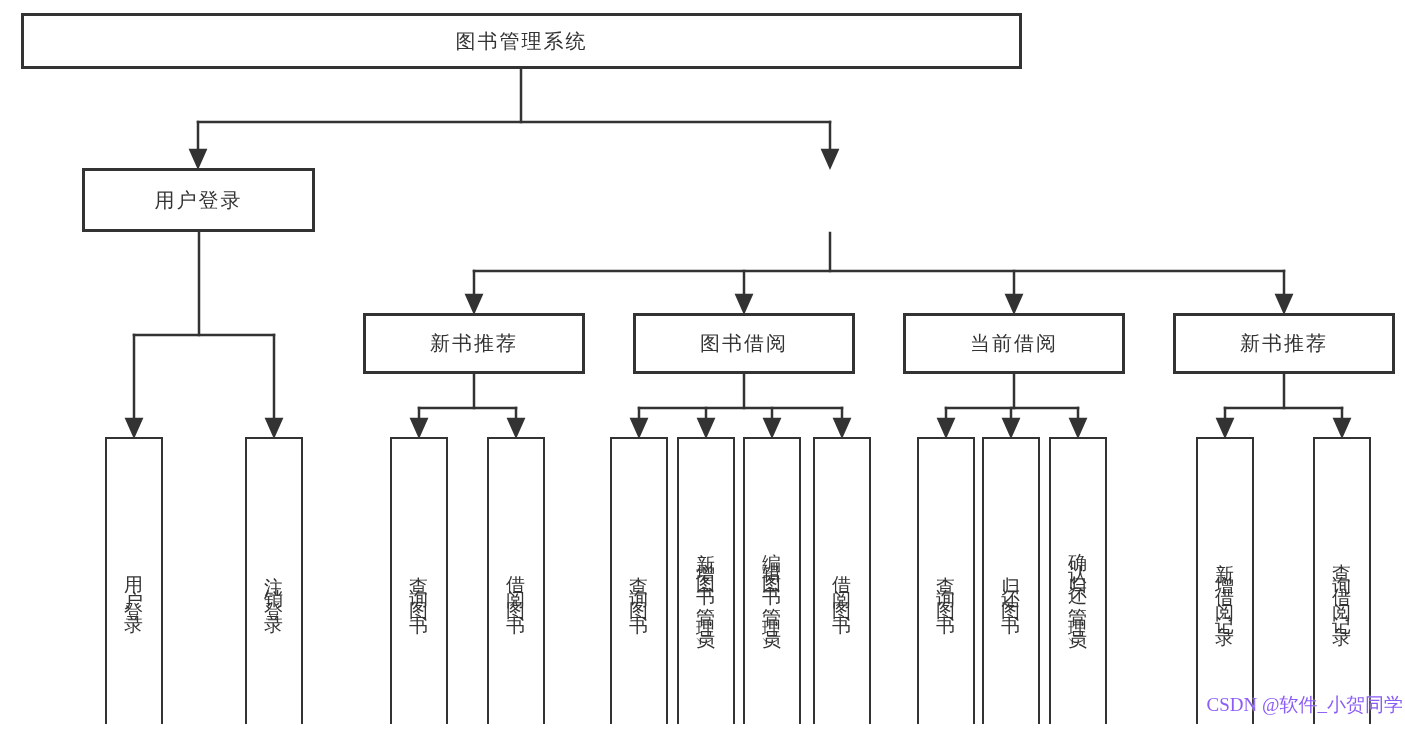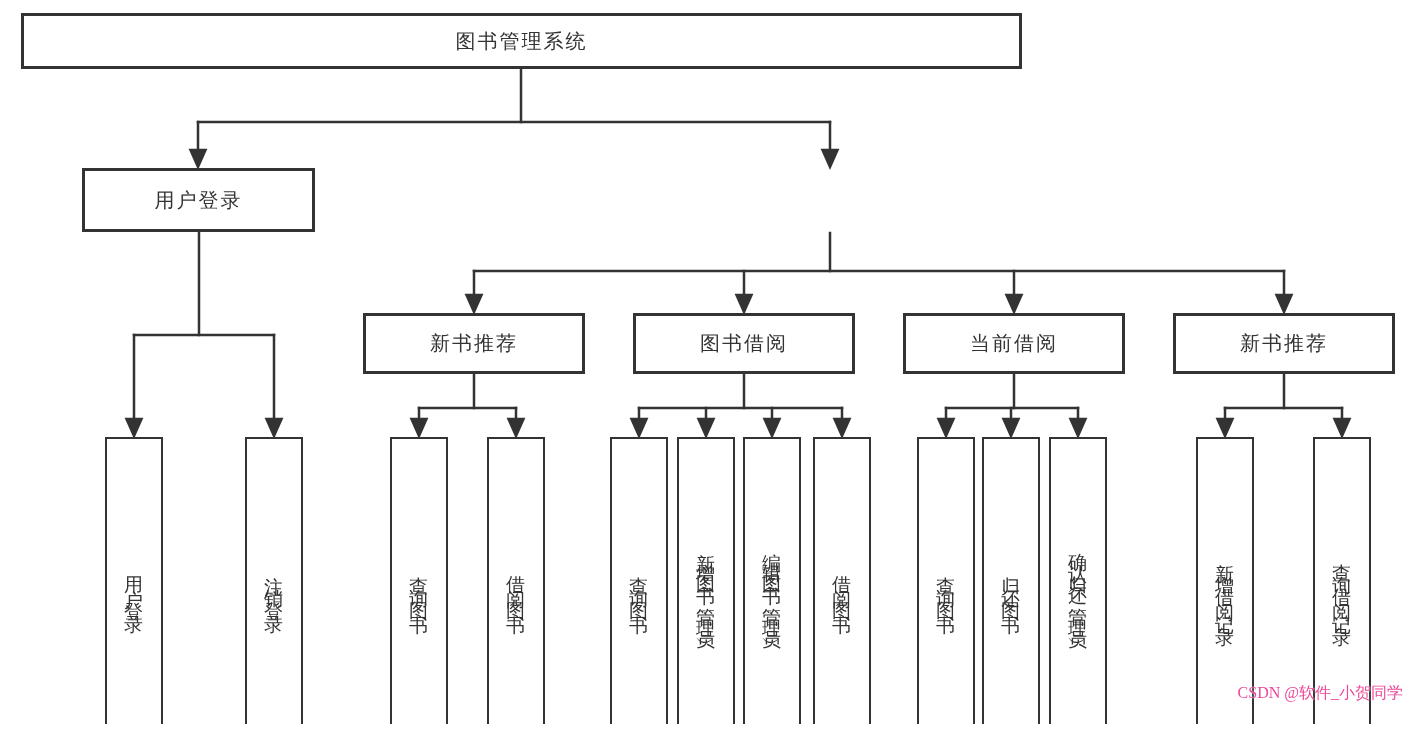--- a/index.html
+++ b/index.html
@@ -48,23 +48,23 @@
     line-height: 1;
     color: #333333;
     white-space: nowrap;
   }
   .vtext.long {
     letter-spacing: 11px;
   }
   .watermark {
     position: absolute;
     right: 2px;
-    bottom: 20px;
-    font-size: 16px;
-    color: #ec4899;
+    bottom: 6px;
+    font-size: 19px;
+    color: #8b5cf6;
     text-shadow: 0 0 2px #ffffff;
     z-index: 3;
     white-space: nowrap;
   }
 </style>
 </head>
 <body>
 
 <div class="stage">
 

